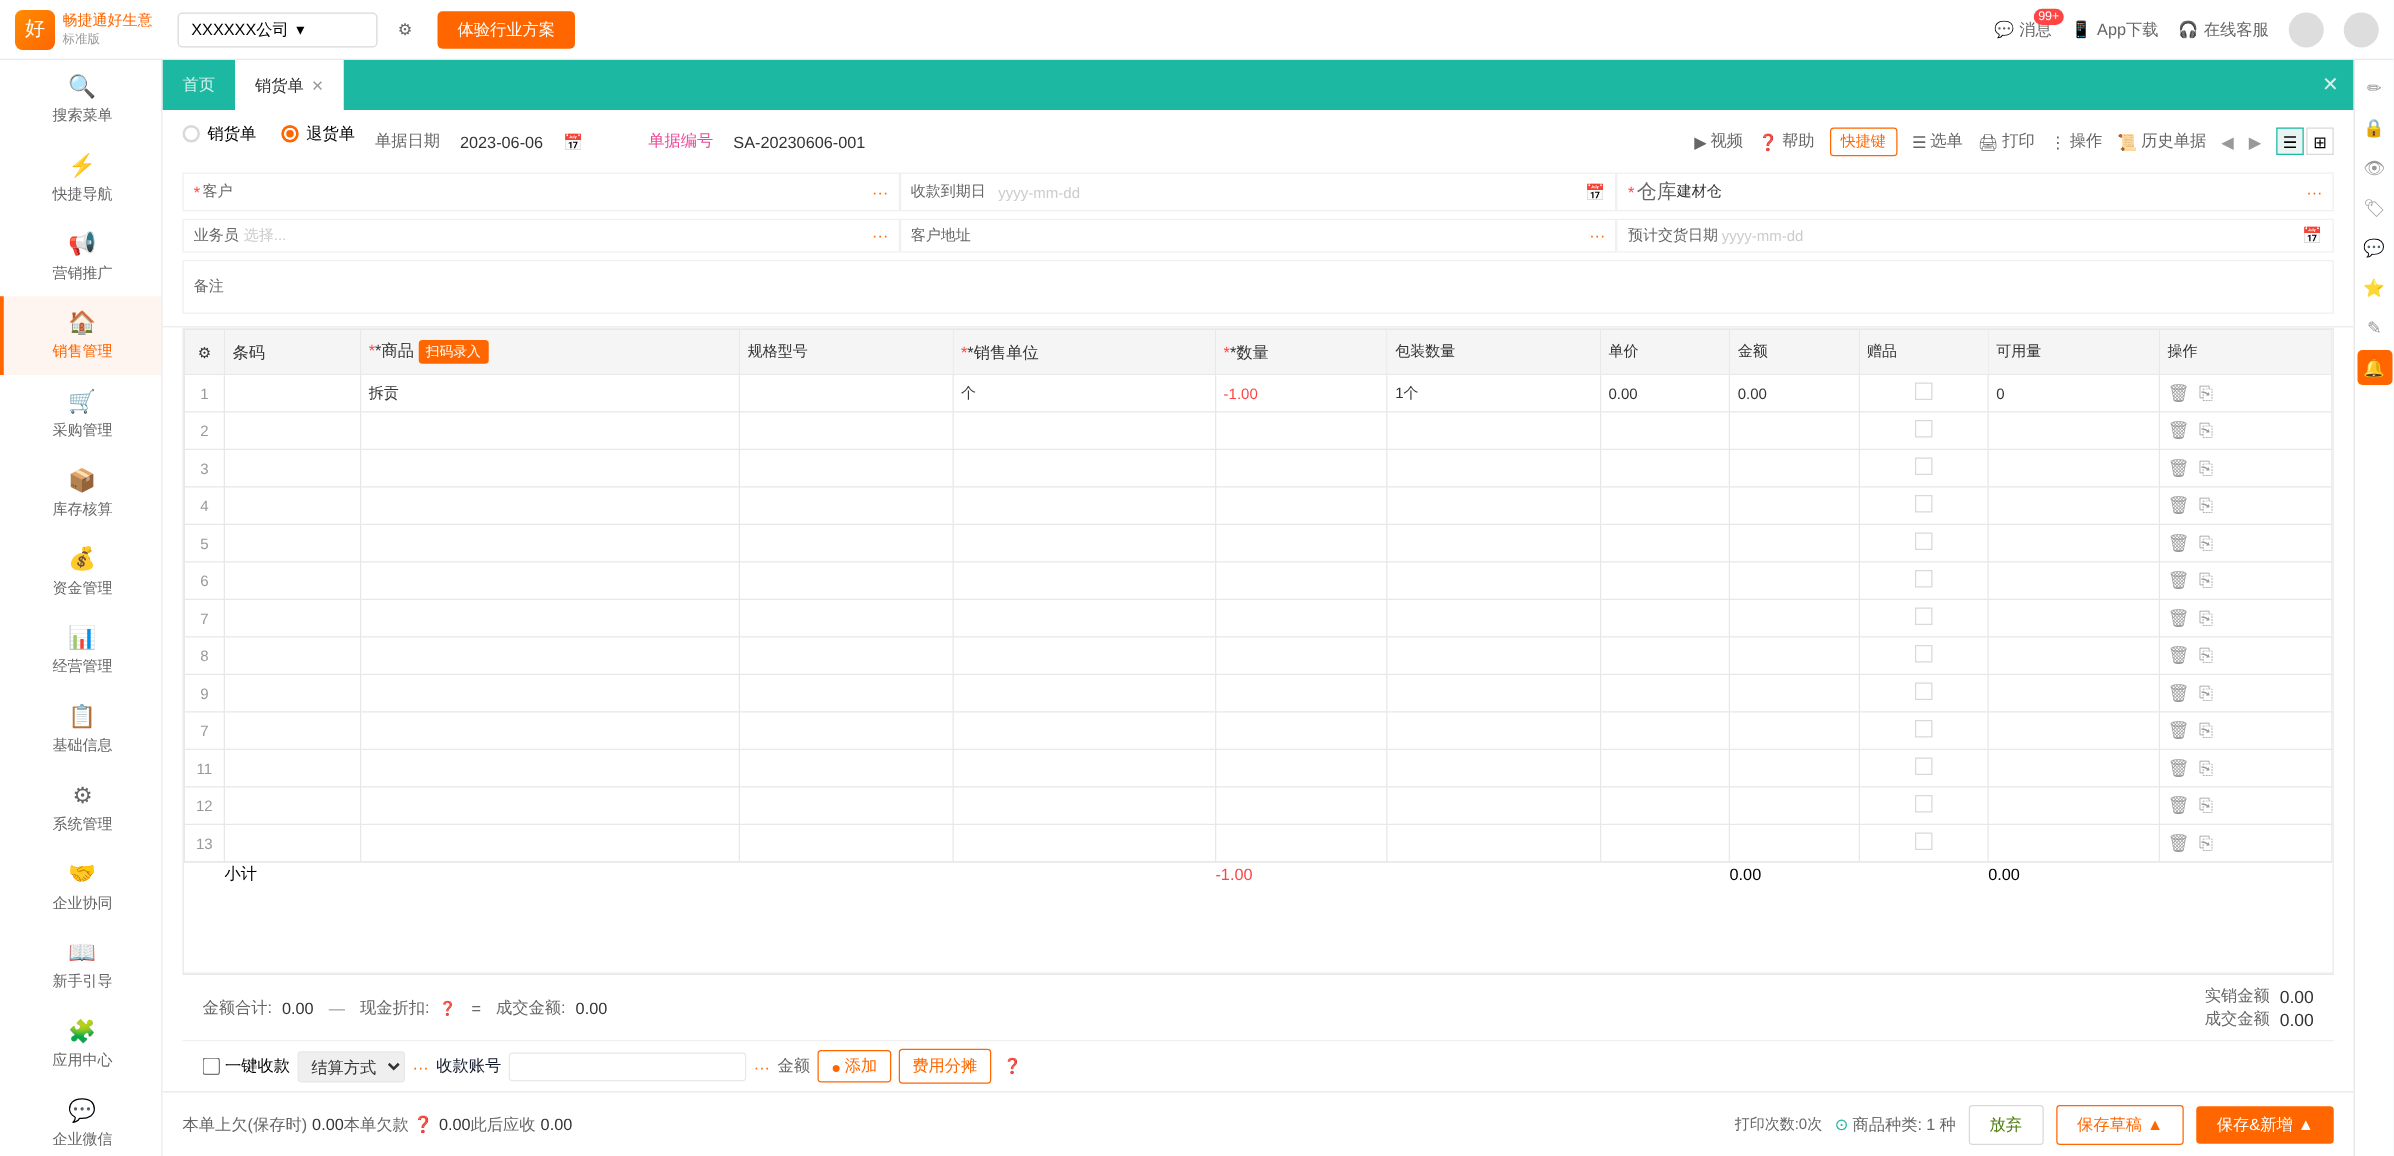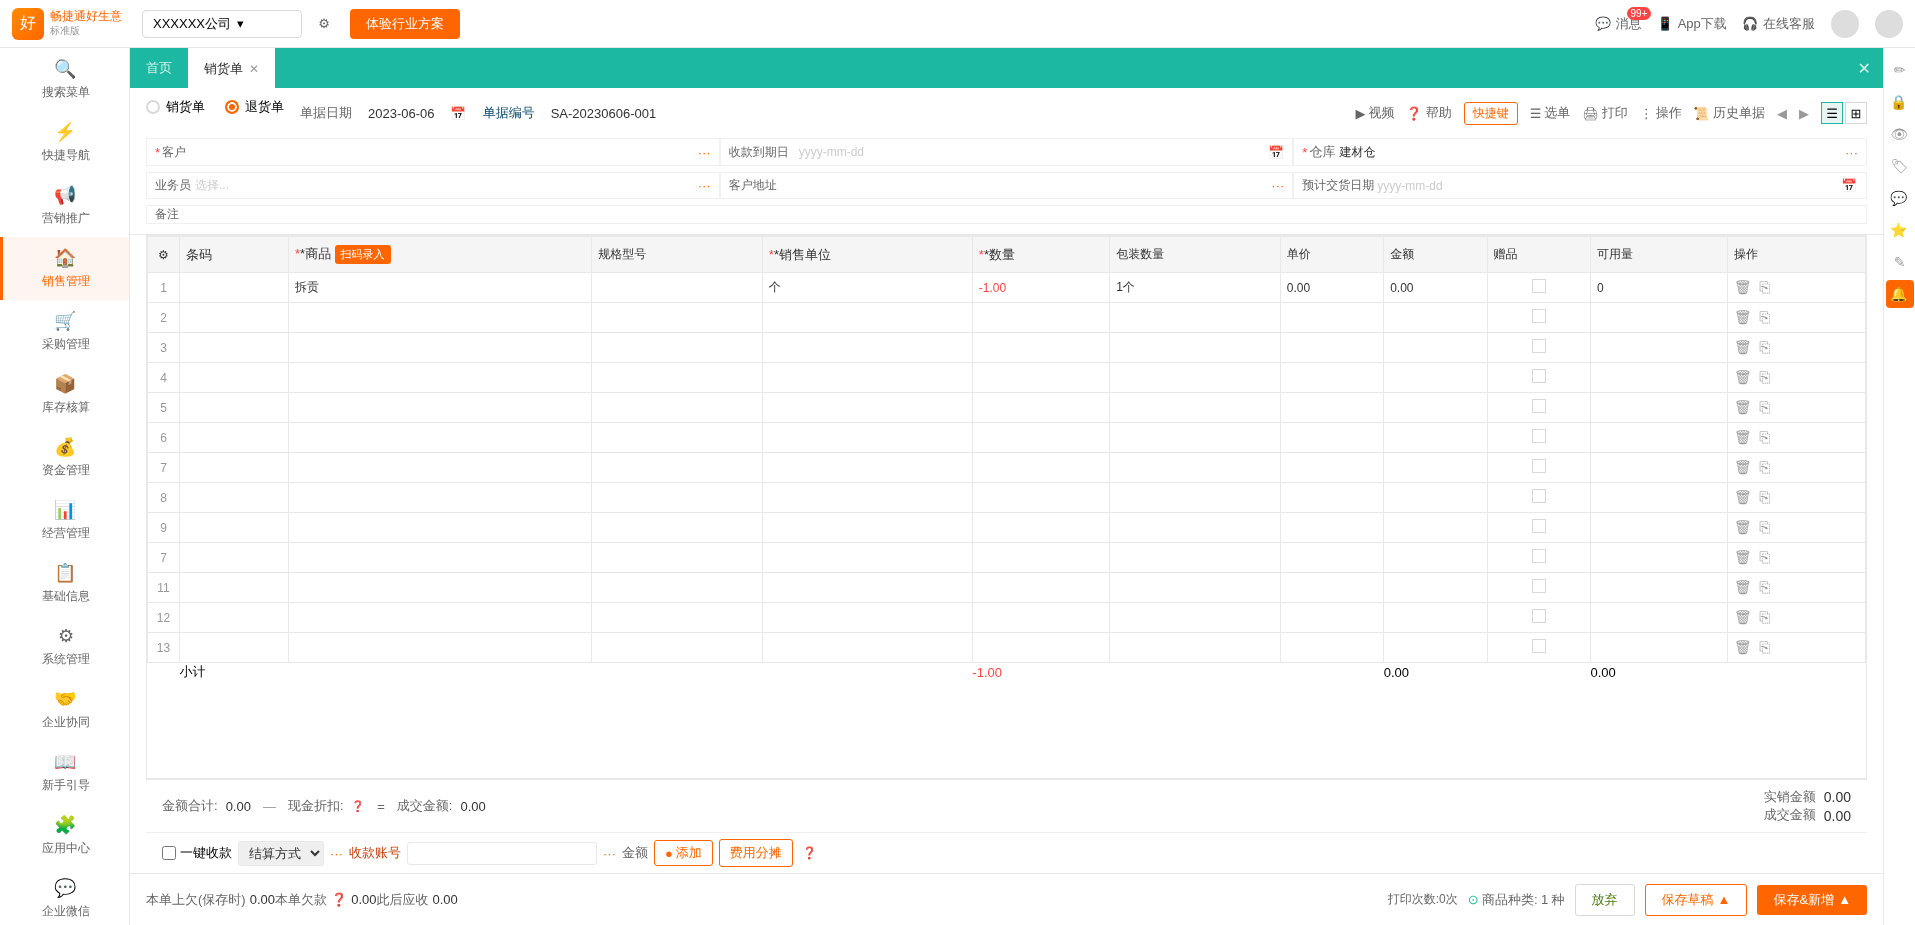--- a/index.html
+++ b/index.html
@@ -222,21 +222,21 @@
             <span>销货单</span>
           </div>
           <div class="radio-item">
             <div class="radio-circle checked"></div>
             <span>退货单</span>
           </div>
         </div>
         <span style="color:#666;">单据日期</span>
         <span style="color:#333;font-weight:500;">2023-06-06</span>
         <span style="color:#1db8a2;cursor:pointer;">📅</span>
-        <span style="color:#0c4a6e;">单据编号</span>
+        <span style="color:#ec4899;margin-left:36px;">单据编号</span>
         <span style="color:#333;font-weight:500;">SA-20230606-001</span>
         <div style="margin-left:auto; display:flex; align-items:center; gap:12px;">
           <span style="color:#666;cursor:pointer;font-size:12px;display:flex;align-items:center;gap:3px;">
               <span>▶</span>
               <span>视频</span>
             </span>
           <span style="color:#666;cursor:pointer;font-size:12px;display:flex;align-items:center;gap:3px;">
               <span>❓</span>
               <span>帮助</span>
             </span>
@@ -274,21 +274,21 @@
           <span style="flex:1;"></span>
           <span style="color:#ff6600;cursor:pointer;font-size:13px;">···</span>
         </div>
         <div style="display:flex;align-items:center;padding:4px 8px;border:1px solid #f0f0f0;">
           <span style="color:#666;min-width:70px;font-size:12px;">收款到期日</span>
           <span style="flex:1;color:#ccc;font-size:12px;">yyyy-mm-dd</span>
           <span style="color:#1db8a2;cursor:pointer;font-size:13px;">📅</span>
         </div>
         <div style="display:flex;align-items:center;padding:4px 8px;border:1px solid #f0f0f0;position:relative;">
           <span style="color:#ff4444;margin-right:2px;">*</span>
-          <span style="color:#666;min-width:30px;font-size:13px;">仓库</span>
+          <span style="color:#666;min-width:30px;font-size:16px;">仓库</span>
           <span style="flex:1;color:#333;font-size:12px;">建材仓</span>
           <span style="color:#ff6600;cursor:pointer;font-size:13px;">···</span>
 
         </div>
 
         <div style="display:flex;align-items:center;padding:4px 8px;border:1px solid #f0f0f0;">
           <span style="color:#666;min-width:40px;font-size:12px;">业务员</span>
           <span style="flex:1;color:#ccc;font-size:12px;">选择...</span>
           <span style="color:#ff6600;cursor:pointer;font-size:13px;">···</span>
         </div>
@@ -296,21 +296,21 @@
           <span style="color:#666;min-width:50px;font-size:12px;">客户地址</span>
           <span style="flex:1;"></span>
           <span style="color:#ff6600;cursor:pointer;font-size:13px;">···</span>
         </div>
         <div style="display:flex;align-items:center;padding:4px 8px;border:1px solid #f0f0f0;">
           <span style="color:#666;min-width:75px;font-size:12px;">预计交货日期</span>
           <span style="flex:1;color:#ccc;font-size:12px;">yyyy-mm-dd</span>
           <span style="color:#1db8a2;cursor:pointer;font-size:13px;">📅</span>
         </div>
 
-        <div style="display:flex;align-items:flex-start;padding:0 8px;border:1px solid #f0f0f0;grid-column:1/-1;">
+        <div style="display:flex;align-items:flex-start;padding:12px 8px;border:1px solid #f0f0f0;grid-column:1/-1;">
           <span style="color:#666;min-width:40px;font-size:12px;">备注</span>
           <span style="flex:1;"></span>
         </div>
       </div>
     </div>
 
     <div class="page-content">
       <div class="inner-content">
         <div class="table-container">
           <table>
@@ -598,21 +598,21 @@
           </div>
           <div class="footer-bottom">
             <div class="one-click-pay">
               <input type="checkbox" class="one-click-checkbox" style="">
               <span>一键收款</span>
             </div>
             <select class="select-dropdown">
               <option>结算方式</option>
             </select>
             <span style="color:#ff6600;cursor:pointer;">···</span>
-            <span style="color:#c2410c;">收款账号</span>
+            <span style="color:#0f172a;">收款账号</span>
             <input type="text" class="select-dropdown" style="min-width: 60px;">
             <span style="color:#ff6600;cursor:pointer;">···</span>
             <span style="color:#666;">金额</span>
             <button class="add-expense-btn">
               <span style="color:#ff6600;">●</span>
               <span>添加</span>
             </button>
             <button class="expense-split-btn">费用分摊</button>
             <span class="question-mark">❓</span>
           </div>

